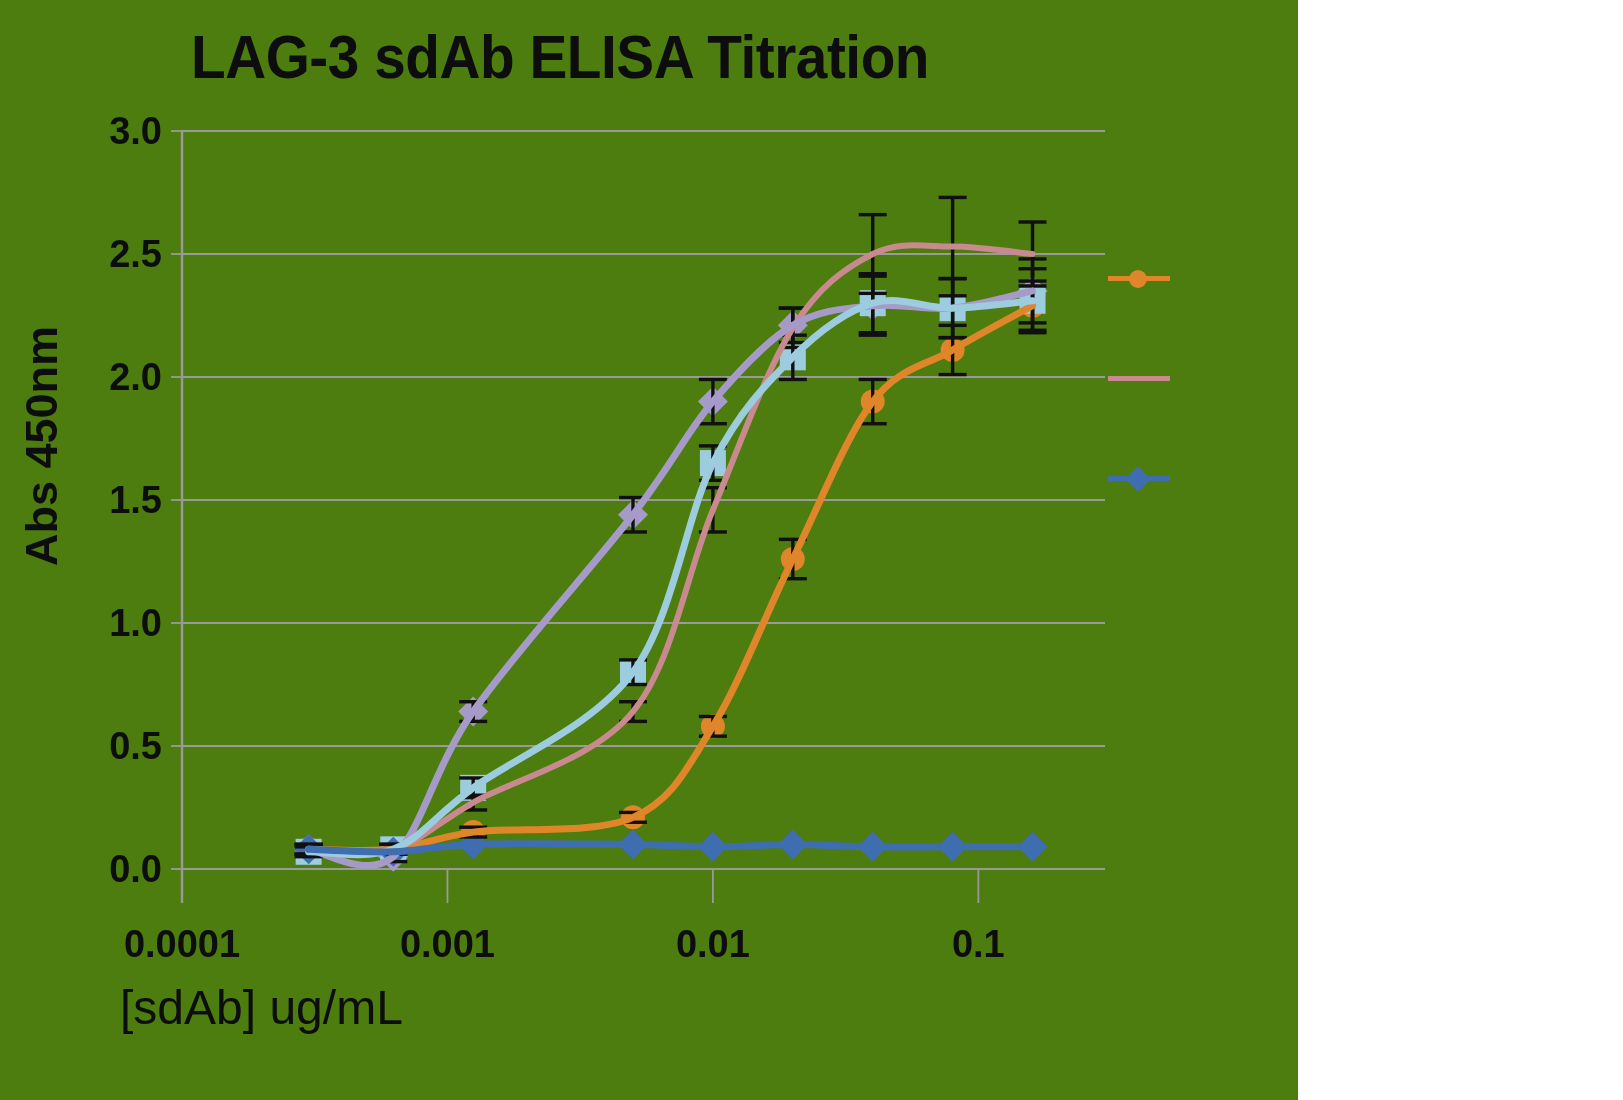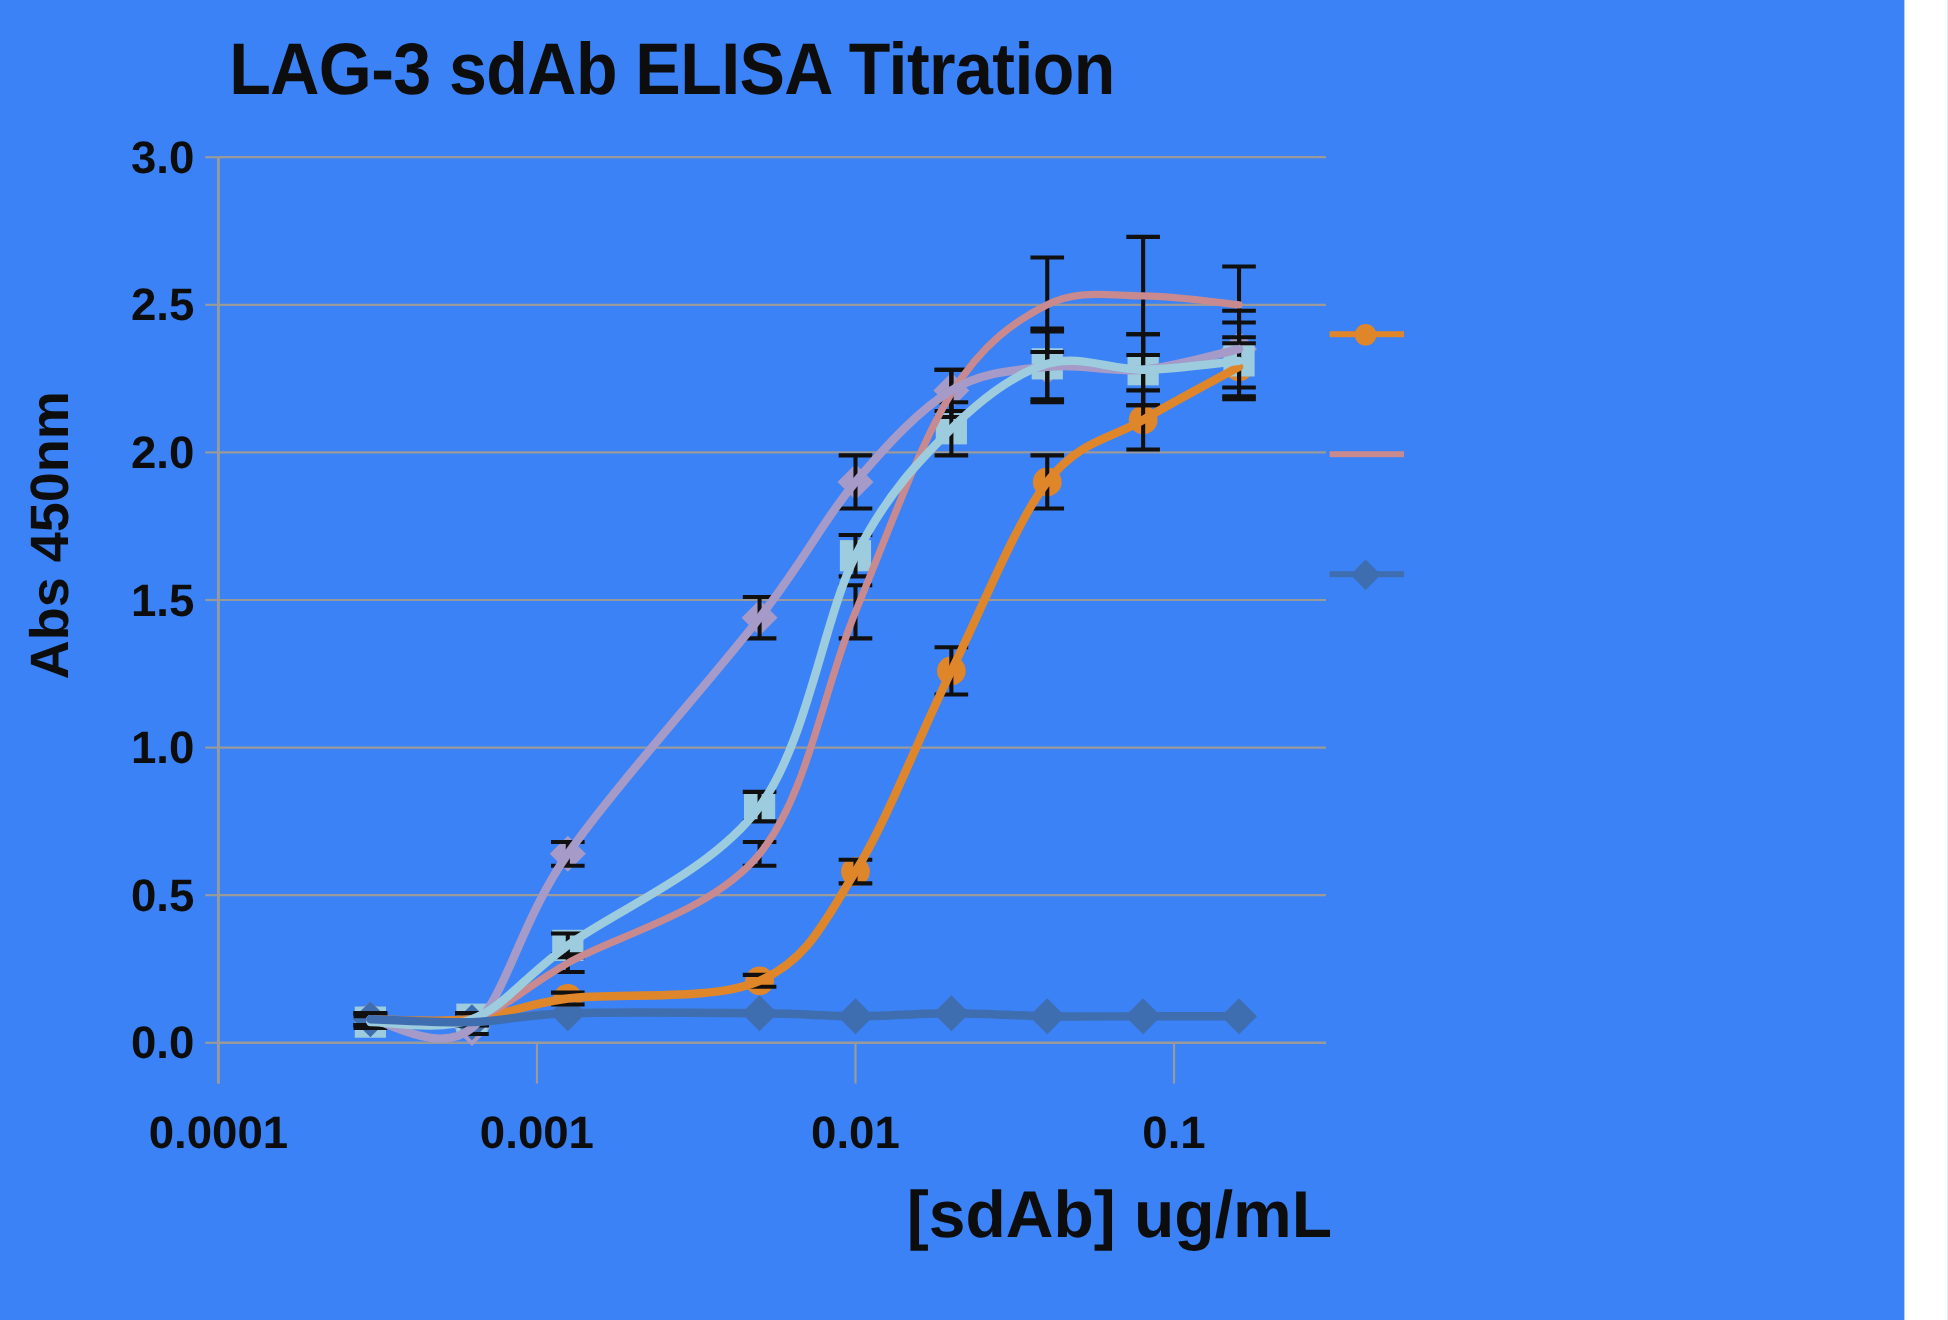--- a/index.html
+++ b/index.html
@@ -2,23 +2,23 @@
 <html><head>
 <meta charset="utf-8">
 <style>
   html, body {
     margin: 0;
     padding: 0;
     background: #ffffff;
   }
   #root {
     position: relative;
-    width: 1587px;
+    width: 1298px;
     height: 1100px;
-    background: #3b82f6;
+    background: #4d7c0f;
     font-family: "Liberation Sans", sans-serif;
     overflow: hidden;
   }
   #chart-title {
     position: absolute;
     left: 0;
     top: 22px;
     width: 1120px;
     text-align: center;
     font-size: 61px;
@@ -44,23 +44,23 @@
     font-size: 45px;
     font-weight: bold;
     color: #0d0d0d;
     white-space: nowrap;
   }
   #x-axis-title {
     position: absolute;
     left: 120px;
     top: 980px;
     width: 990px;
-    text-align: right;
-    font-size: 55px;
-    font-weight: bold;
+    text-align: left;
+    font-size: 48px;
+    font-weight: normal;
     color: #0d0d0d;
   }
   #legend {
     position: absolute;
     left: 1108px;
     top: 228px;
     width: 515px;
   }
   .legend-row {
     display: flex;

